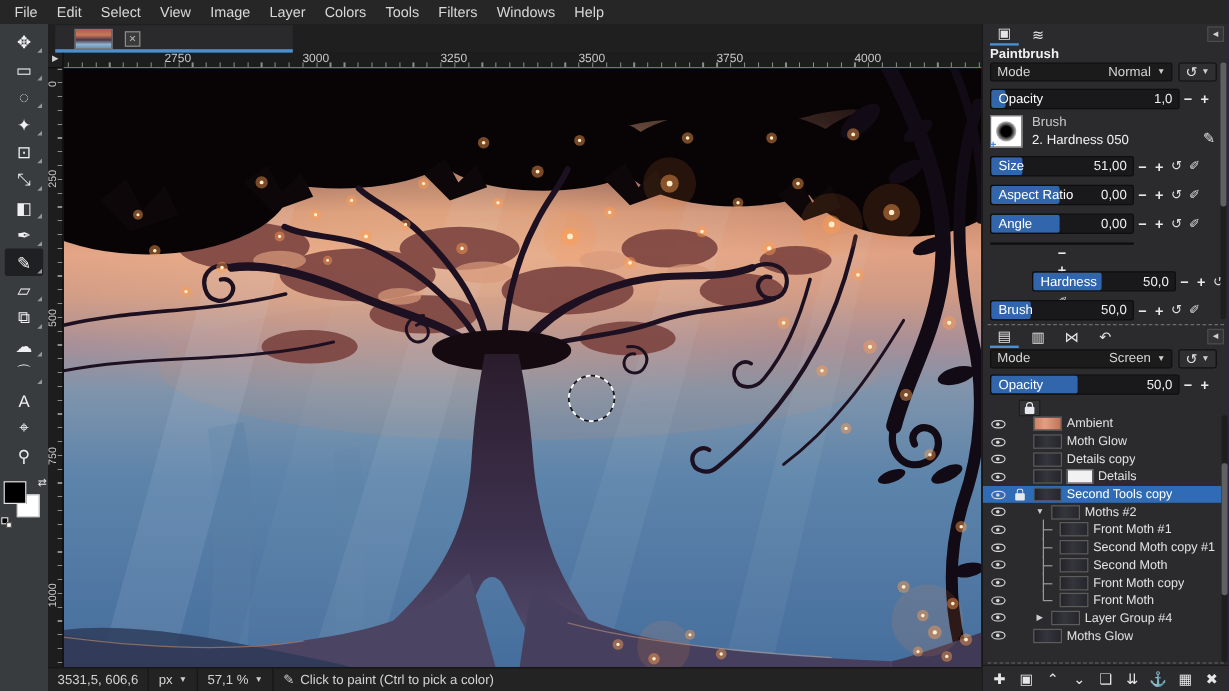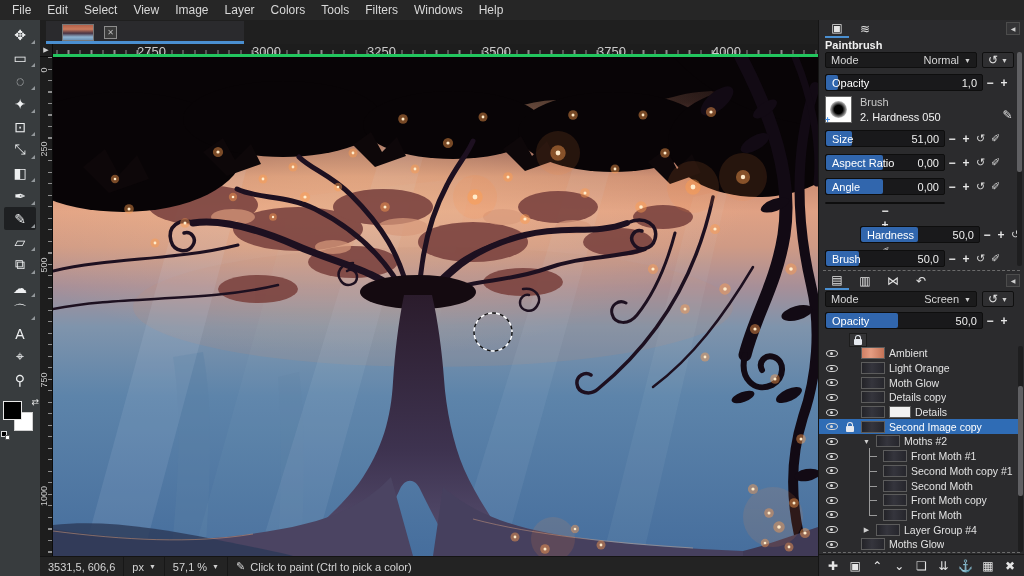--- a/index.html
+++ b/index.html
@@ -28,21 +28,21 @@
   
   .center{position:absolute;left:40px;top:20px;width:778px;bottom:20px;background:#1b1b1b;}
   .tabbar{position:absolute;left:0;top:0;right:0;height:24px;background:#1f1f1f;}
   .imgtab{position:absolute;left:6px;top:1px;width:198px;height:23px;background:#2a2a2d;display:flex;align-items:center;gap:10px;padding-left:16px;}
   .imgtab .tabthumb{width:32px;height:17px;border:1px solid #777;background:
       linear-gradient(180deg,#b3604a 0%,#c97a5d 28%,#4a3443 55%,#8fb4d2 80%,#6c92b5 100%);}
   .imgtab .close{width:13px;height:13px;border:1px solid #8d8d8d;color:#b9b9b9;font-size:8px;line-height:11px;text-align:center;background:#3a3a3a;}
   .imgtab .underline{position:absolute;left:0;right:0;bottom:0;height:3px;background:#4a8fd0;}
 
   .corner{position:absolute;left:0;top:24px;width:13px;height:13px;background:#202020;border-right:1px solid #0c0c0c;border-bottom:1px solid #0c0c0c;color:#d0d0d0;font-size:7px;line-height:12px;text-align:center;}
-  .hruler{position:absolute;left:13px;right:0;top:24px;height:13px;background:#1d1d1d;border-bottom:3px solid #22c55e;overflow:hidden;font-size:13px;color:#c9c9c9;}
+  .hruler{position:absolute;left:13px;right:0;top:24px;height:13px;background:#1d1d1d;border-bottom:1px solid #22c55e;overflow:hidden;font-size:10px;color:#c9c9c9;}
   .hruler::before{content:"";position:absolute;left:0;right:0;bottom:0;height:4px;
       background:repeating-linear-gradient(90deg,#8d8d8d 0 1px,transparent 1px 11.5px);background-position-x:3.5px;}
   .hlabel{position:absolute;top:0;}
   .vruler{position:absolute;left:0;top:37px;width:13px;bottom:0;background:#1d1d1d;border-right:1px solid #0c0c0c;overflow:hidden;font-size:9px;color:#c9c9c9;}
   .vruler::before{content:"";position:absolute;top:0;bottom:0;right:0;width:4px;
       background:repeating-linear-gradient(180deg,#8d8d8d 0 1px,transparent 1px 11.5px);}
   .vlabel{position:absolute;left:-6px;width:20px;text-align:center;transform:rotate(-90deg);}
   .canvas{position:absolute;left:13px;top:37px;right:0;bottom:0;background:#06040a;overflow:hidden;}
   .canvas svg{display:block;}
 
@@ -603,28 +603,20 @@
           <div class="slot"></div>
           <div class="lthumb orange"></div>
           <span class="lname">Ambient</span>
         </div>
         <div class="lrow">
           <div class="eyeb">
             <span class="eye"></span>
           </div>
           <div class="slot"></div>
           <div class="lthumb "></div>
-          <span class="lname">Light Orange</span>
-        </div>
-        <div class="lrow">
-          <div class="eyeb">
-            <span class="eye"></span>
-          </div>
-          <div class="slot"></div>
-          <div class="lthumb "></div>
           <span class="lname">Moth Glow</span>
         </div>
         <div class="lrow">
           <div class="eyeb">
             <span class="eye"></span>
           </div>
           <div class="slot"></div>
           <div class="lthumb "></div>
           <span class="lname">Details copy</span>
         </div>
@@ -638,21 +630,21 @@
           <span class="lname">Details</span>
         </div>
         <div class="lrow sel">
           <div class="eyeb">
             <span class="eye"></span>
           </div>
           <div class="slot">
             <span class="locki"></span>
           </div>
           <div class="lthumb "></div>
-          <span class="lname">Second Image copy</span>
+          <span class="lname">Second Tools copy</span>
         </div>
         <div class="lrow">
           <div class="eyeb">
             <span class="eye"></span>
           </div>
           <div class="slot"></div>
           <span class="exp">▼</span>
           <div class="lthumb "></div>
           <span class="lname">Moths #2</span>
         </div>

